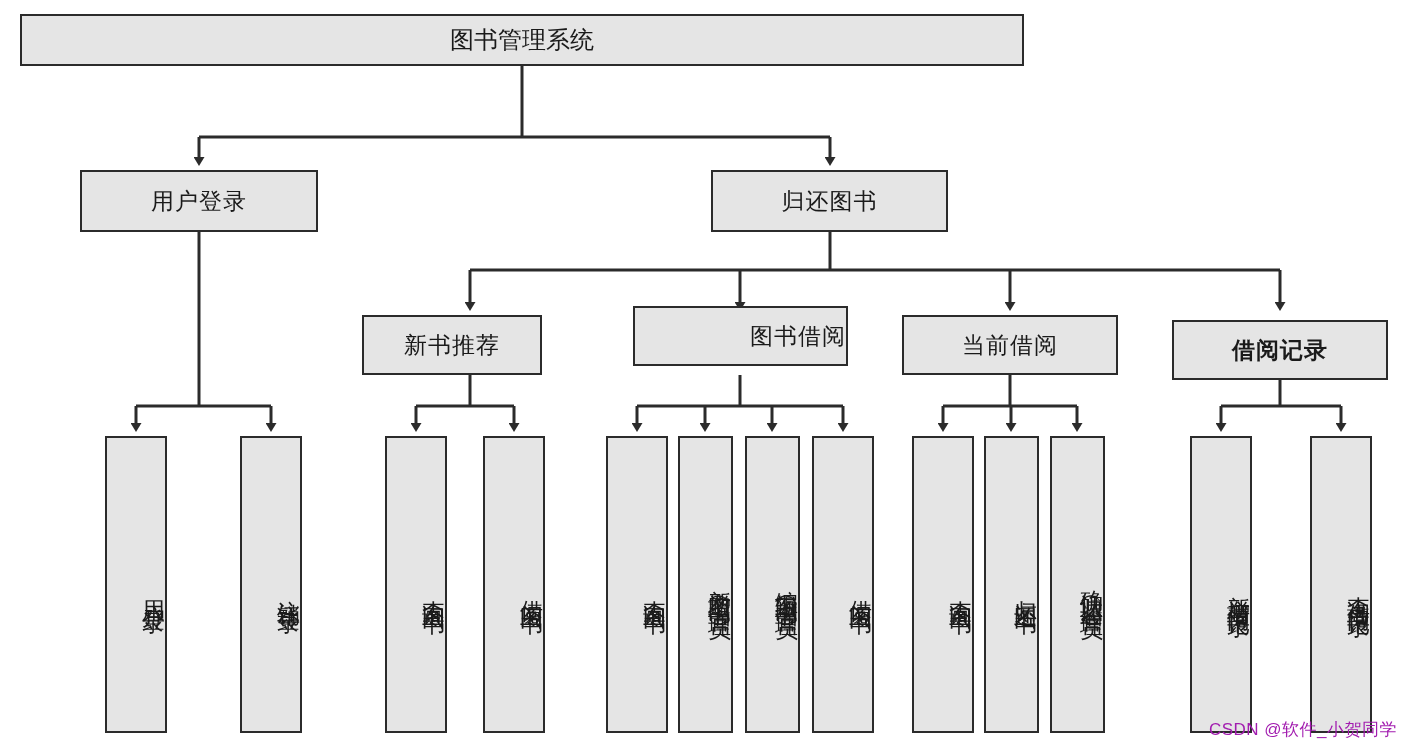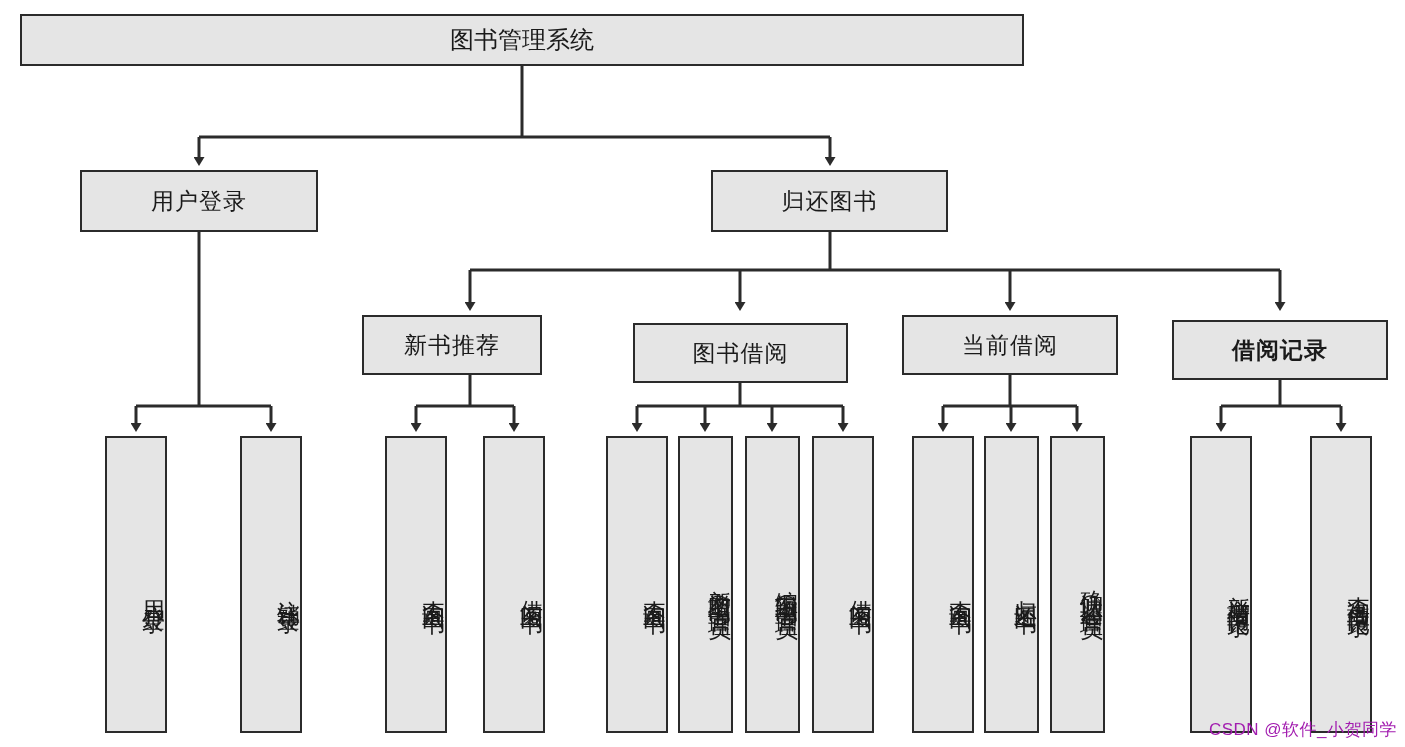--- a/index.html
+++ b/index.html
@@ -130,21 +130,21 @@
   <div class="node h" style="left: 80px; top: 170px; width: 238px; height: 62px;">
     <span>用户登录</span>
   </div>
   <div class="node h" style="left: 711px; top: 170px; width: 237px; height: 62px;">
     <span>归还图书</span>
   </div>
 
   <div class="node h" style="left: 362px; top: 315px; width: 180px; height: 60px;">
     <span>新书推荐</span>
   </div>
-  <div class="node h" style="left: 633px; top: 323px; width: 215px; height: 60px;">
+  <div class="node h" style="left: 633px; top: 306px; width: 215px; height: 60px; justify-content: flex-end;">
     <span>图书借阅</span>
   </div>
   <div class="node h" style="left: 902px; top: 315px; width: 216px; height: 60px;">
     <span>当前借阅</span>
   </div>
   <div class="node h" style="left: 1172px; top: 320px; width: 216px; height: 60px; font-weight: bold;">
     <span>借阅记录</span>
   </div>
 
   <div class="node leaf" style="left: 105px; top: 436px; width: 62px; height: 297px;">

